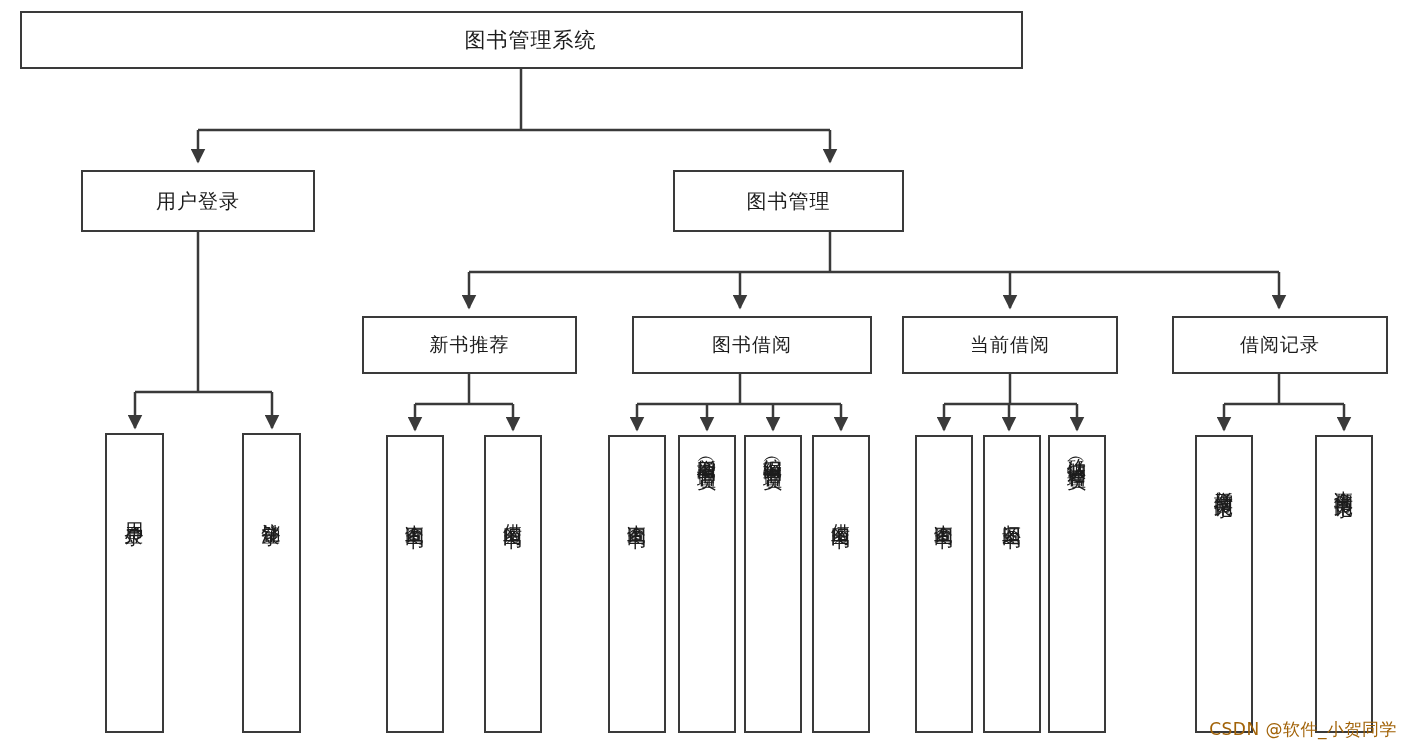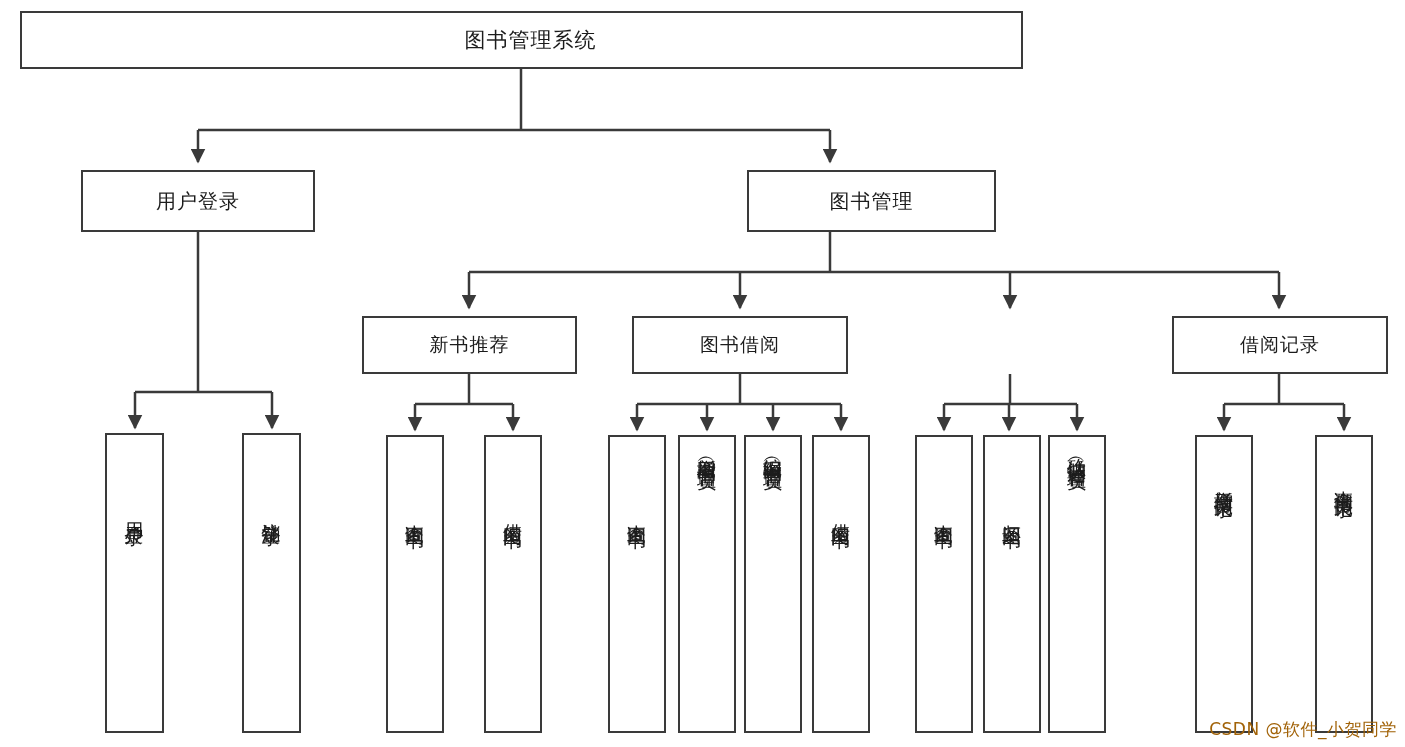--- a/index.html
+++ b/index.html
@@ -121,32 +121,35 @@
   </svg>
 
   <div class="node level-0" style="left:20px; top:11px; width:1003px; height:58px;padding-left:18px;">
     <span class="htext">图书管理系统</span>
   </div>
 
   <div class="node level-1" style="left:81px; top:170px; width:234px; height:62px;">
     <span class="htext">用户登录</span>
   </div>
 
-  <div class="node level-1" style="left:747px; top:170px; width:249px; height:62px;">
+  <div class="node level-1" style="left:673px; top:170px; width:231px; height:62px;">
     <span class="htext">图书管理</span>
   </div>
 
   <div class="node level-2" style="left:362px; top:316px; width:215px; height:58px;align-items:center;">
     <span class="htext">新书推荐</span>
   </div>
 
-  <div class="node level-2" style="left:632px; top:316px; width:216px; height:58px;">
+  <div class="node level-2" style="left:632px; top:316px; width:240px; height:58px;">
     <span class="htext">图书借阅</span>
   </div>
 
+  <div class="node level-2" style="left:902px; top:316px; width:216px; height:58px;">
+    <span class="htext">当前借阅</span>
+  </div>
 
   <div class="node level-2" style="left:1172px; top:316px; width:216px; height:58px;">
     <span class="htext">借阅记录</span>
   </div>
 
   <div class="node leaf" style="left:105px; top:433px; width:59px; height:300px;">
     <span class="vtext" style="margin-top:72px;">用户登录</span>
   </div>
 
   <div class="node leaf" style="left:242px; top:433px; width:59px; height:300px;">

